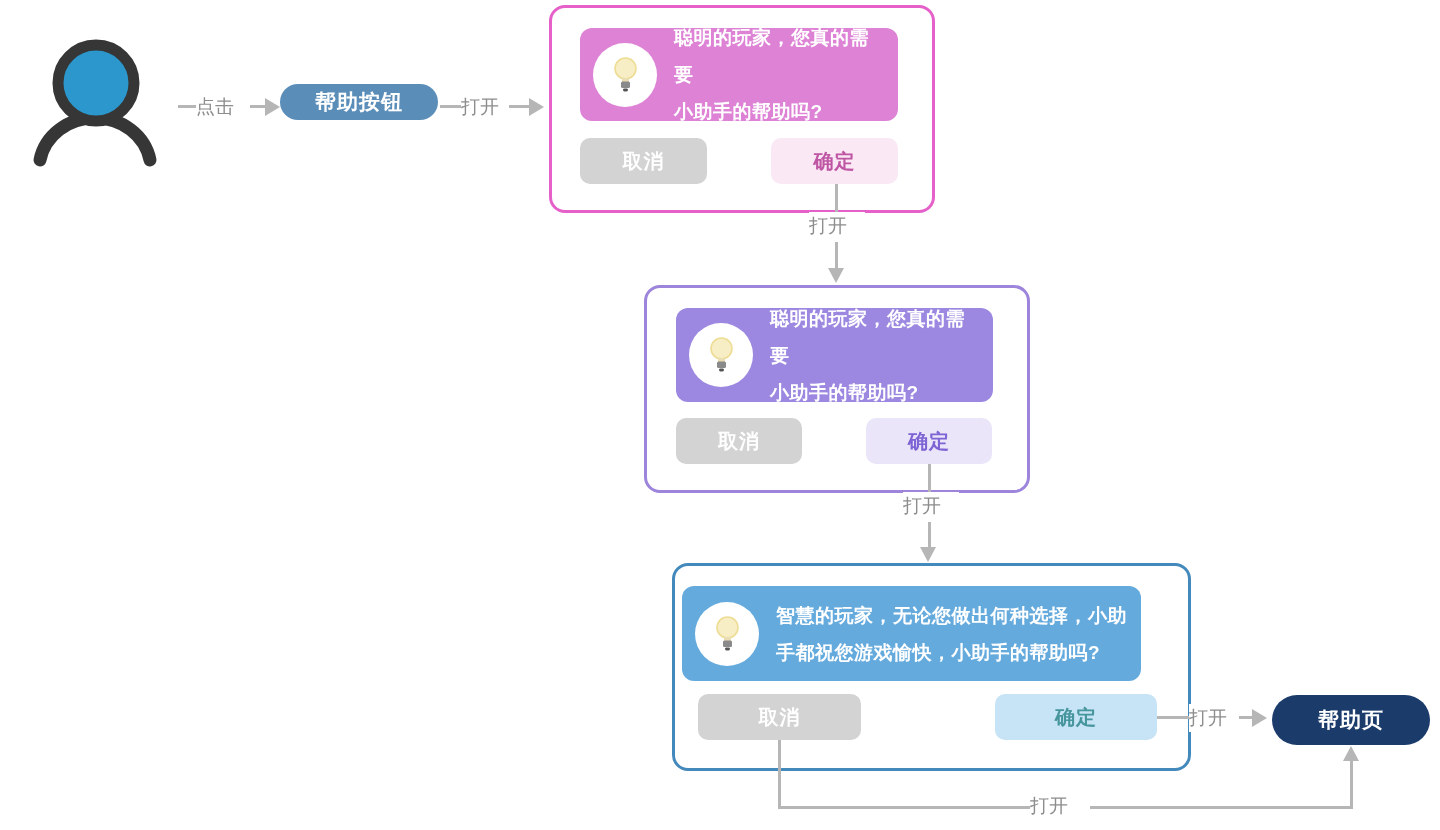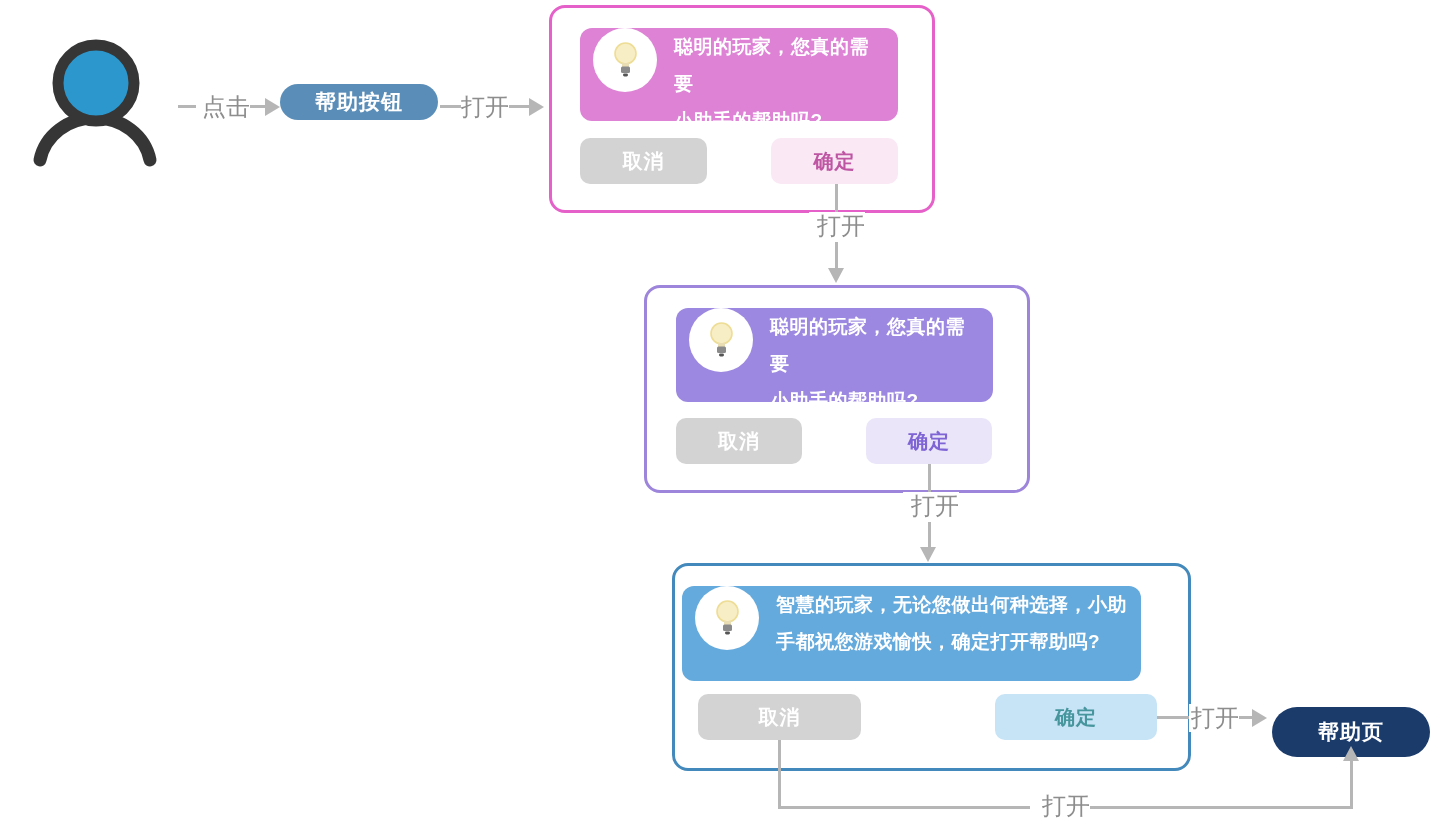--- a/index.html
+++ b/index.html
@@ -12,31 +12,31 @@
   .vline{position:absolute;width:3px;background:var(--line);}
   .ah-right{position:absolute;width:0;height:0;
     border-top:9px solid transparent;border-bottom:9px solid transparent;
     border-left:15px solid var(--line);}
   .ah-down{position:absolute;width:0;height:0;
     border-left:8px solid transparent;border-right:8px solid transparent;
     border-top:15px solid var(--line);}
   .ah-up{position:absolute;width:0;height:0;
     border-left:8px solid transparent;border-right:8px solid transparent;
     border-bottom:15px solid var(--line);}
-  .edge-label{position:absolute;color:var(--labelc);font-size:24px;line-height:28px;
-    text-align:right;background:#fff;white-space:nowrap;}
+  .edge-label{position:absolute;color:var(--labelc);font-size:19px;line-height:28px;
+    text-align:left;background:#fff;white-space:nowrap;}
   
   .pill{position:absolute;border-radius:25px;display:flex;align-items:center;justify-content:center;
     font-size:21px;font-weight:700;letter-spacing:1px;}
   .pill.help-button{background:var(--bg);color:var(--fg);}
   .pill.help-page{background:var(--bg);color:var(--fg);}
   
   .dialog{position:absolute;background:#fff;border:3px solid var(--border);border-radius:16px;}
   .msgbox{position:absolute;background:var(--msg);border-radius:12px;
-    display:flex;padding:0;}
+    display:flex;align-items:center;padding:0;}
   .bulb-circle{width:64px;height:64px;border-radius:50%;background:#fff;flex:0 0 auto;
     margin-left:13px;display:flex;align-items:center;justify-content:center;}
   .msg-text{margin-left:17px;margin-right:10px;color:#fff;font-size:19px;line-height:37px;
     font-weight:600;letter-spacing:0.5px;}
   .msg-text span{display:block;}
   .dbtn{position:absolute;border-radius:10px;display:flex;align-items:center;justify-content:center;
     font-size:20px;font-weight:700;letter-spacing:1px;}
   .dbtn.cancel{background:var(--cancelbg);color:var(--cancelfg);}
   .dbtn.ok{background:var(--okbg);color:var(--okfg);}
   .iconwrap{position:absolute;}
@@ -120,33 +120,33 @@
       <div class="bulb-circle" style="--glass: #f8eec6; --rim: #eedd95; --base: #8a8a8a;">
         <svg width="27" height="38" viewBox="0 0 27 38">
           <circle cx="13.5" cy="12.5" r="10.5" fill="var(--glass)" stroke="var(--rim)" stroke-width="1.6"></circle>
           <rect x="10" y="22" width="7" height="4" fill="#e9ddb4"></rect>
           <rect x="9" y="25.5" width="9" height="6.5" rx="1.5" fill="var(--base)"></rect>
           <rect x="11" y="32.5" width="5" height="3" rx="1.4" fill="#555"></rect>
         </svg>
       </div>
       <div class="msg-text">
         <span>智慧的玩家，无论您做出何种选择，小助</span>
-        <span>手都祝您游戏愉快，确定打开帮助吗?</span>
+        <span>手都祝您游戏愉快，小助手的帮助吗?</span>
       </div>
     </div>
     <div class="dbtn cancel" style="left:23px;top:128px;width:163px;height:46px;">取消</div>
     <div class="dbtn ok" style="left:320px;top:128px;width:162px;height:46px;">确定</div>
   </div>
 
   <div class="hline" style="left:1157px;top:716px;width:32px;"></div>
   <div class="edge-label" style="left:1189px;top:704px;width:50px;">打开</div>
   <div class="hline" style="left:1239px;top:716px;width:14px;"></div>
   <div class="ah-right" style="left:1252px;top:709px;"></div>
 
-  <div class="pill help-page" style="left: 1272px; top: 695px; width: 158px; height: 50px; margin-top: 12px; --bg: #1b3b6b; --fg: #ffffff;">
+  <div class="pill help-page" style="left: 1272px; top: 695px; width: 158px; height: 50px; --bg: #1b3b6b; --fg: #ffffff;">
     <span>帮助页</span>
   </div>
 
   <div class="vline" style="left:778px;top:740px;height:69px;"></div>
   <div class="hline" style="left:778px;top:806px;width:575px;"></div>
   <div class="edge-label" style="left:1030px;top:792px;width:60px;">打开</div>
   <div class="vline" style="left:1350px;top:761px;height:48px;"></div>
   <div class="ah-up" style="left:1343px;top:746px;"></div>
 
 </div>

